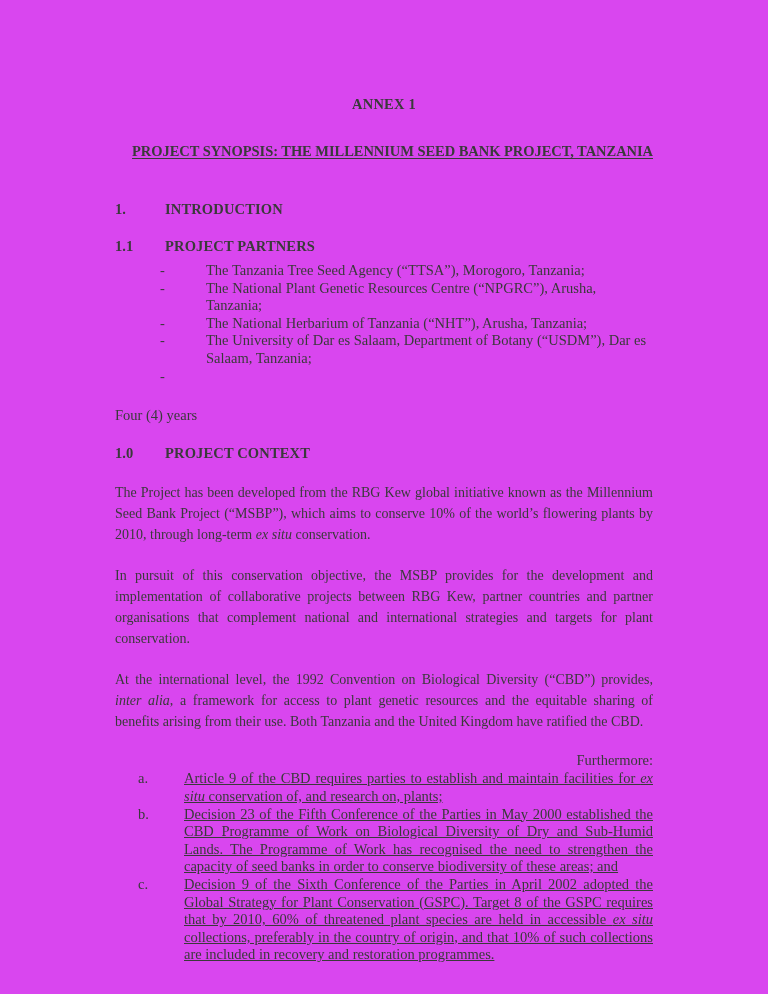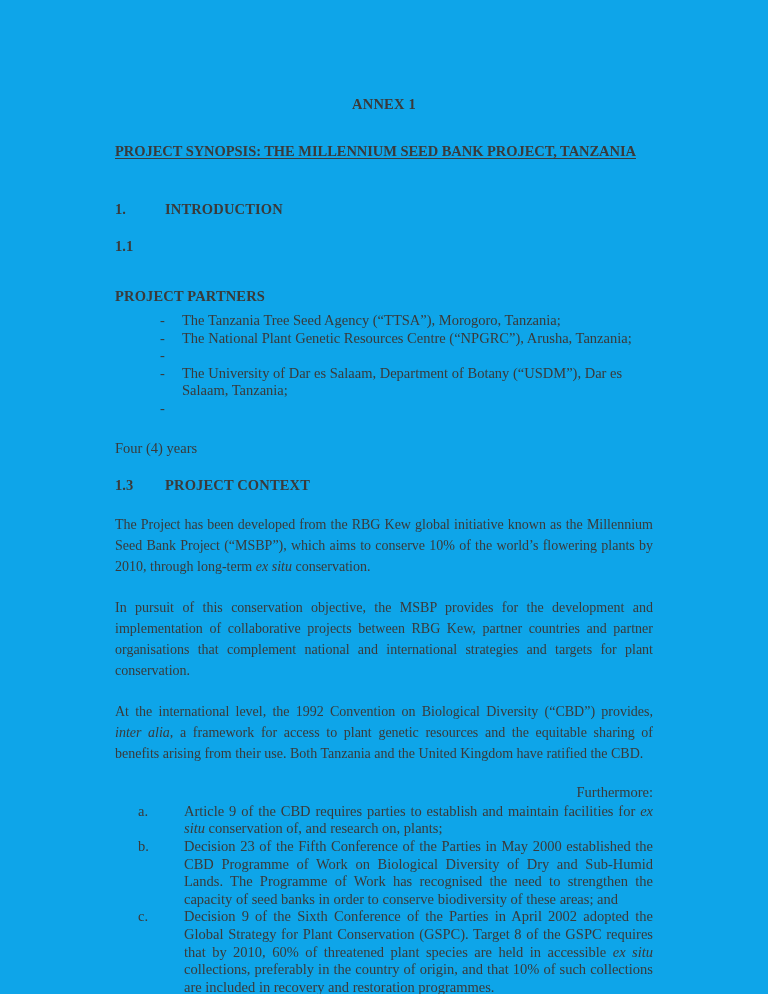--- a/index.html
+++ b/index.html
@@ -11,33 +11,33 @@
     width: 768px;
     height: 994px;
     font-family: "Liberation Serif", "DejaVu Serif", serif;
     color: #3a3a3a;
     -webkit-font-smoothing: antialiased;
   }
   .page {
     position: relative;
     width: 768px;
     height: 994px;
-    background: #0ea5e9;
+    background: #d946ef;
     box-sizing: border-box;
     padding: 96px 115px 40px 115px;
   }
   .doc-title {
     text-align: center;
     font-weight: bold;
     font-size: 14.5px;
     letter-spacing: 0.2px;
     margin: 0 0 30px 0;
   }
   .doc-subtitle {
-    text-align: left;
+    text-align: right;
     font-weight: bold;
     font-size: 14.5px;
     text-decoration: underline;
     text-underline-offset: 2px;
     margin: 0 0 41px 0;
     letter-spacing: -0.05px;
   }
   .heading {
     display: flex;
     font-weight: bold;
@@ -47,21 +47,20 @@
   .heading .num {
     width: 50px;
     flex: 0 0 50px;
   }
   .heading .htext {
     flex: 1 1 auto;
     letter-spacing: 0.15px;
   }
   .heading.tight {
     margin-bottom: 7px;
-    flex-direction: column;
   }
   .para {
     font-size: 14px;
     line-height: 21px;
     text-align: justify;
     margin: 0 0 20px 0;
   }
   .plain {
     font-size: 14.5px;
     line-height: 17.6px;
@@ -87,40 +86,42 @@
   }
   .dash-list .marker {
     width: 22px;
     flex: 0 0 22px;
     margin-left: 45px;
   }
   .dash-list .body {
     flex: 1 1 auto;
     text-align: left;
     padding-right: 4px;
+    margin-left: 24px;
   }
   .alpha-list {
     list-style: none;
     margin: 0 0 20px 0;
     padding: 0;
     font-size: 14.5px;
     line-height: 17.6px;
   }
   .alpha-list li {
     display: flex;
     margin: 0;
   }
   .alpha-list .marker {
     width: 46px;
     flex: 0 0 46px;
     margin-left: 23px;
   }
   .alpha-list .body {
     flex: 1 1 auto;
     text-align: justify;
+    text-decoration: underline;
   }
   i {
     font-style: italic;
   }
 </style>
 </head>
 <body>
 
 <div class="page">
 
@@ -142,35 +143,36 @@
     <li>
       <span class="marker">-</span>
       <span class="body">The Tanzania Tree Seed Agency (“TTSA”), Morogoro, Tanzania;</span>
     </li>
     <li>
       <span class="marker">-</span>
       <span class="body">The National Plant Genetic Resources Centre (“NPGRC”), Arusha, Tanzania;</span>
     </li>
     <li>
       <span class="marker">-</span>
+      <span class="body">The National Herbarium of Tanzania (“NHT”), Arusha, Tanzania;</span>
     </li>
     <li>
       <span class="marker">-</span>
       <span class="body">The University of Dar es Salaam, Department of Botany (“USDM”), Dar es Salaam, Tanzania;</span>
     </li>
     <li>
       <span class="marker">-</span>
     </li>
   </ul>
 
 
   <div class="plain">Four (4) years</div>
 
   <div class="heading">
-    <span class="num">1.3</span>
+    <span class="num">1.0</span>
     <span class="htext">PROJECT CONTEXT</span>
   </div>
 
   <p class="para"><span>The Project has been developed from the RBG Kew global initiative known as the Millennium Seed Bank Project (“MSBP”), which aims to conserve 10% of the world’s flowering plants by 2010, through long-term </span><i>ex situ</i><span> conservation.</span></p>
 
   <p class="para">In pursuit of this conservation objective, the MSBP provides for the development and implementation of collaborative projects between RBG Kew, partner countries and partner organisations that complement national and international strategies and targets for plant conservation.</p>
 
   <p class="para"><span>At the international level, the 1992 Convention on Biological Diversity (“CBD”) provides, </span><i>inter alia</i><span>, a framework for access to plant genetic resources and the equitable sharing of benefits arising from their use. Both Tanzania and the United Kingdom have ratified the CBD.</span></p>
 
   <div class="lead-in">Furthermore:</div>

